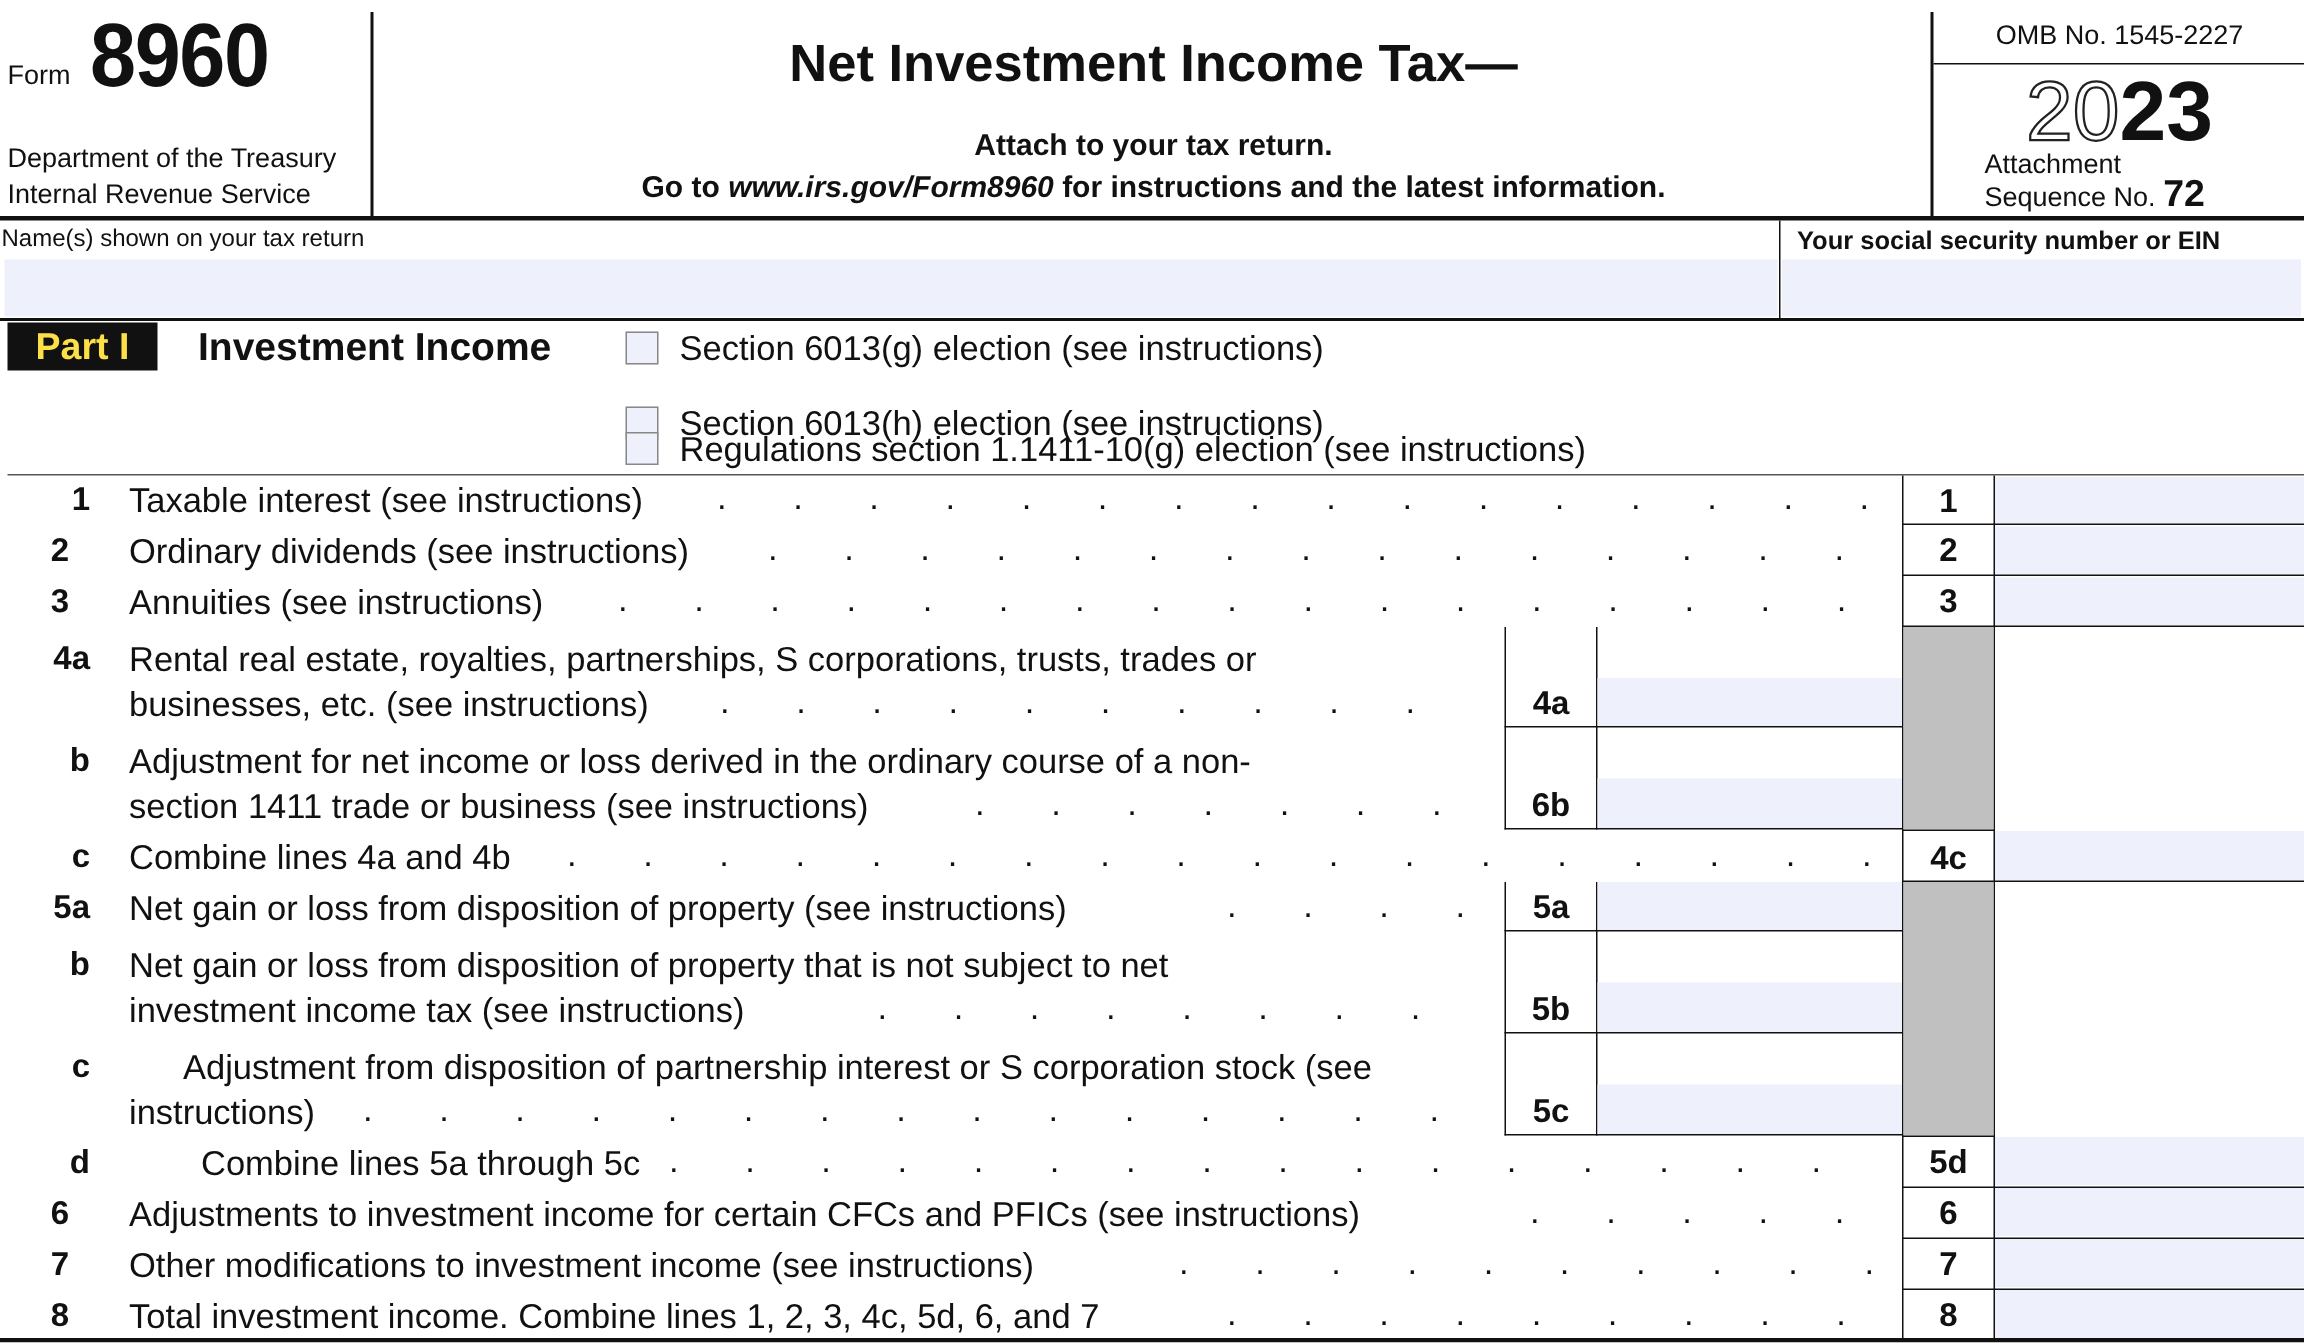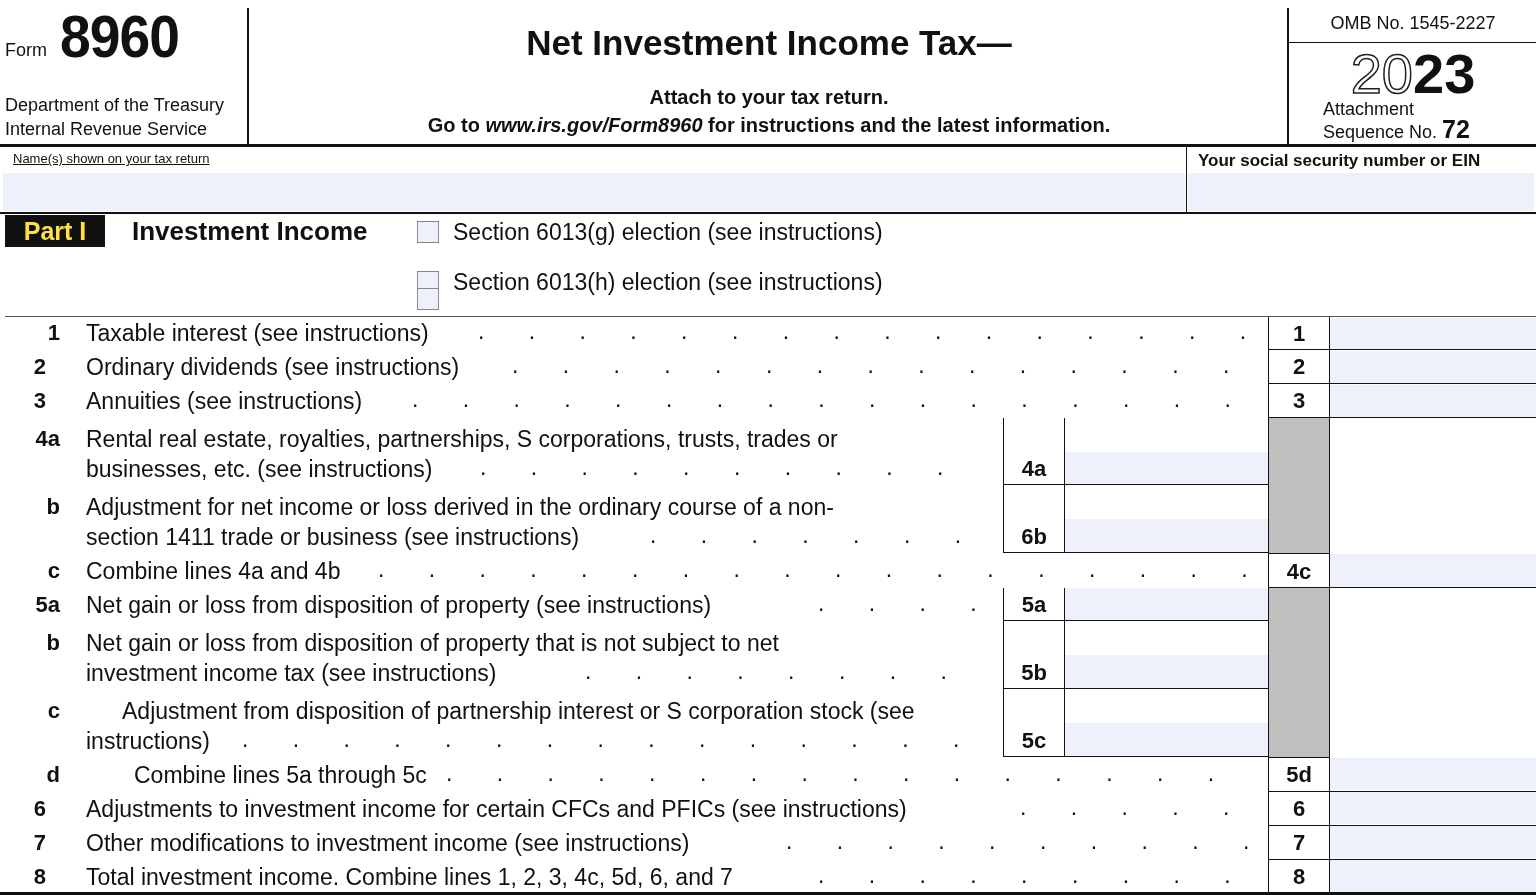--- a/index.html
+++ b/index.html
@@ -19,21 +19,21 @@
   .attach { left:250px; width:1038px; top:86px; text-align:center; font-size:20px; font-weight:bold; }
   .goto { left:250px; width:1038px; top:114px; text-align:center; font-size:20px; font-weight:bold; }
   .goto i { font-style:italic; }
   .omb { left:1290px; width:246px; top:13px; text-align:center; font-size:18px; }
   .year { left:1290px; width:246px; top:44px; text-align:center; font-size:56px; font-weight:bold; line-height:60px; }
   .year .outline { color:#fff; -webkit-text-stroke:1.5px #222; font-weight:normal; }
   .attach-seq { left:1323px; top:99px; font-size:18px; line-height:20px; }
   .attach-seq b { font-size:25px; }
 
   
-  .name-label { left:13px; top:151px; font-size:13px;text-decoration:underline; }
+  .name-label { left:1px; top:151px; font-size:16px; }
   .ssn-label { left:1198px; top:151px; font-size:17px; font-weight:bold; }
 
   
   .part-box { left:5px; top:215px; width:100px; height:32px; background:#111; color:#fde047; font-size:25px; font-weight:bold; text-align:center; line-height:32px; }
   .part-title { left:132px; top:215px; font-size:26px; font-weight:bold; line-height:32px; }
   .cb-row { position:absolute; left:417px; height:30px; display:flex; align-items:center; font-size:23px; }
   .cb { width:22px; height:22px; border:1px solid #888; background:#eef0fb; margin-right:14px; box-sizing:border-box; }
 
   
   .ln-num { position:absolute; width:60px; text-align:right; font-size:22px; font-weight:bold; }
@@ -82,20 +82,21 @@
 <div class="cb-row" style="top:217px;">
   <div class="cb"></div>
   <span>Section 6013(g) election (see instructions)</span>
 </div>
 <div class="cb-row" style="top:251px;margin-top:16px;">
   <div class="cb"></div>
   <span>Section 6013(h) election (see instructions)</span>
 </div>
 <div class="cb-row" style="top:284px;">
   <div class="cb"></div>
+  <span>Regulations section 1.1411-10(g) election (see instructions)</span>
 </div>
 <div class="hline" style="left:5px; top:316px; width:1531px; height:1px; background:#555;"></div>
 
 <div class="vline" style="left:1268px; top:317px; height:576px; width:1px;"></div>
 <div class="vline" style="left:1329px; top:317px; height:576px; width:1px;"></div>
 
 <div class="gray" style="left:1269px; top:418px; width:60px; height:135px;"></div>
 <div class="gray" style="left:1269px; top:588px; width:60px; height:169px;"></div>
 
 <div class="field" style="left:1330px; top:318px; width:206px; height:31px;"></div>

